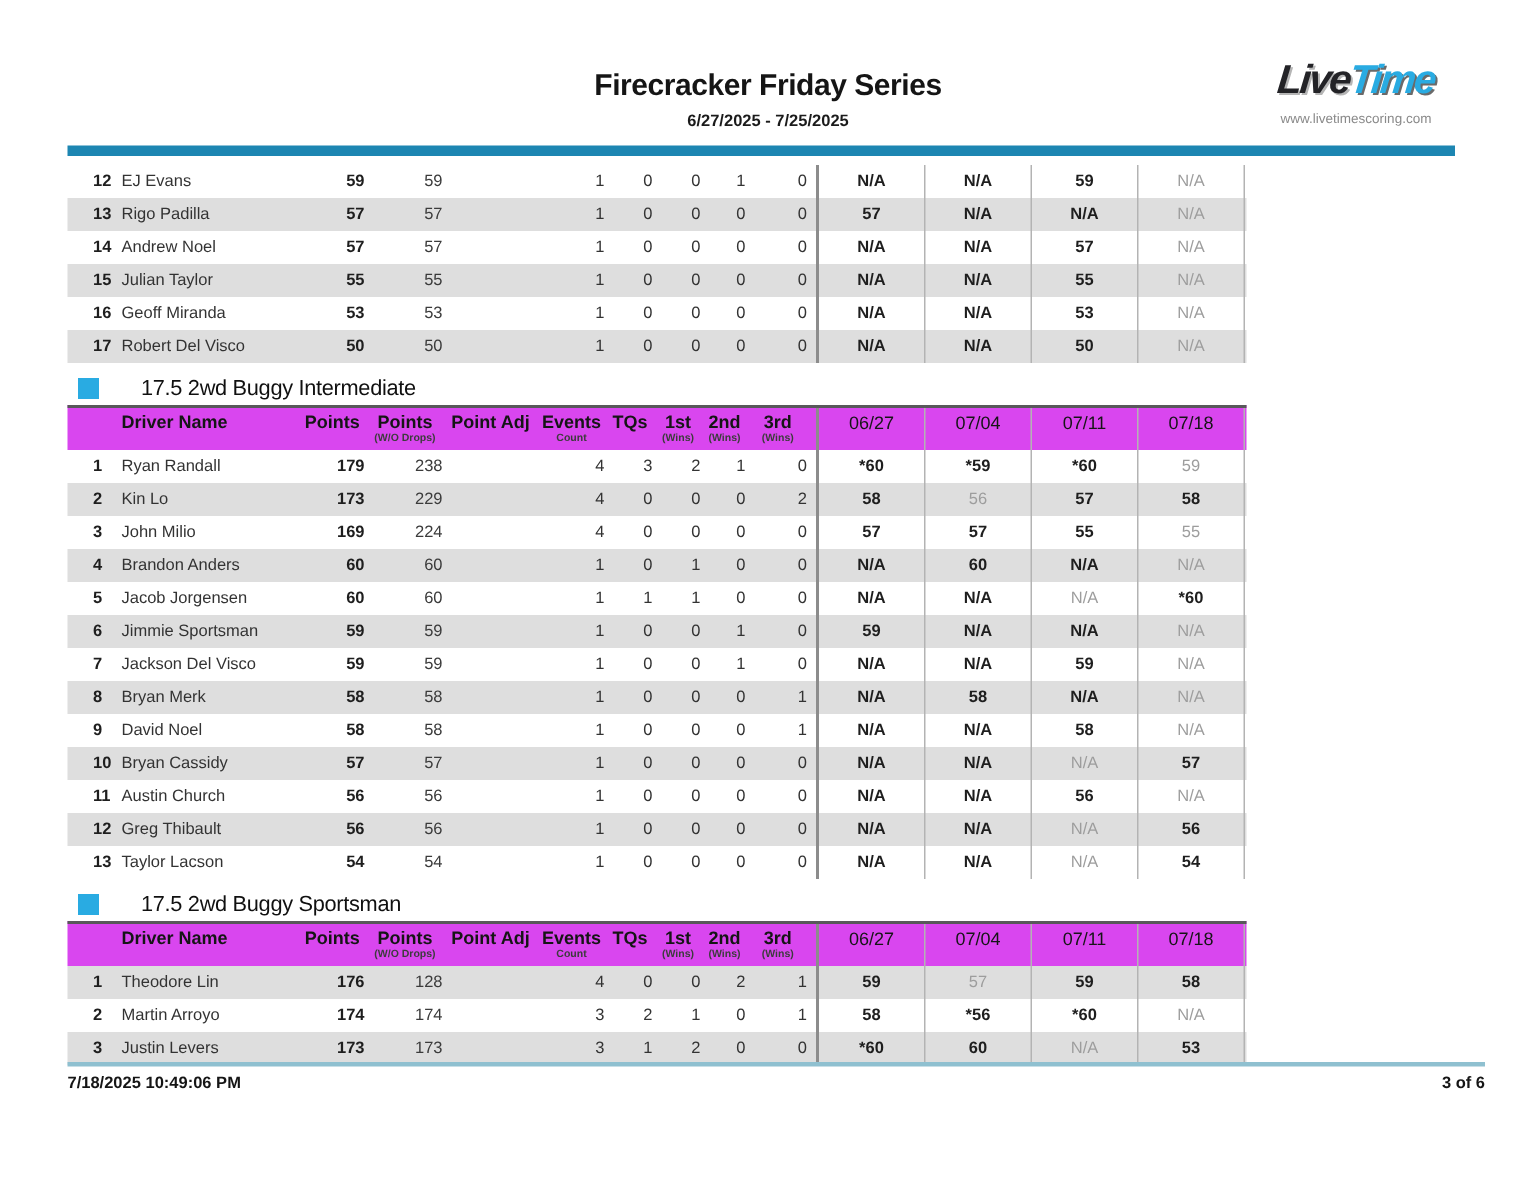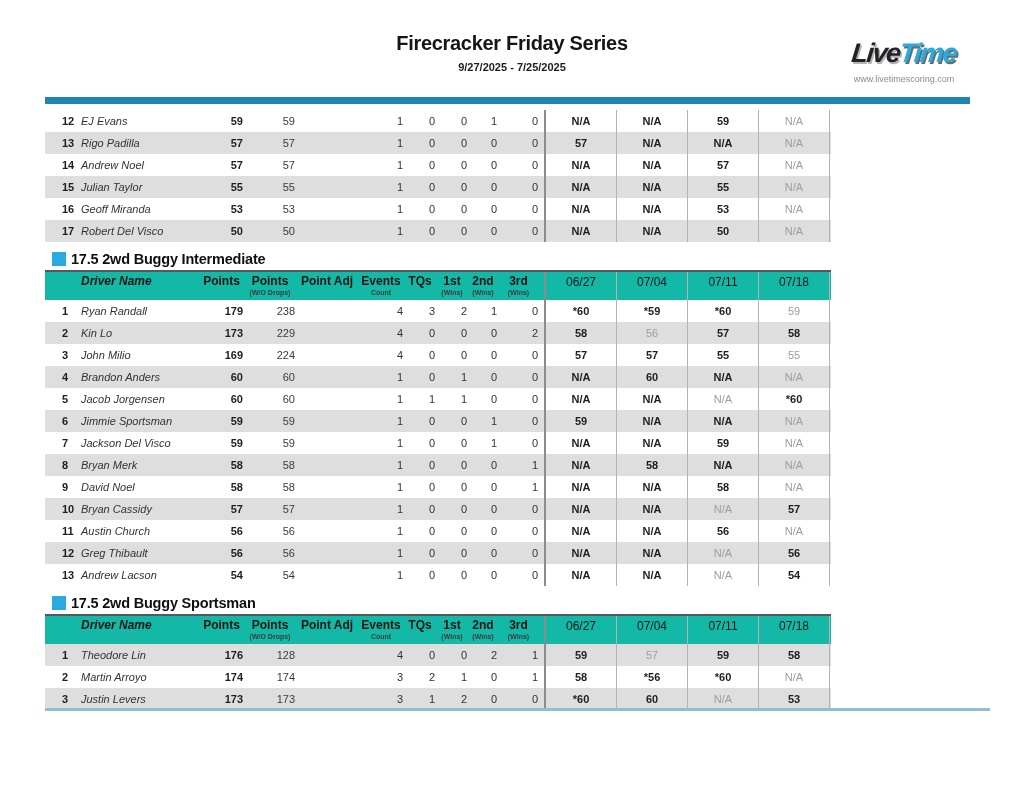--- a/index.html
+++ b/index.html
@@ -2,78 +2,78 @@
 <html><head>
 <meta charset="utf-8">
 <style>
   * { box-sizing: border-box; margin: 0; padding: 0; }
   html,body { background:#fff; }
   body { font-family: "Liberation Sans", sans-serif; }
   #page { position:relative; width:1024px; height:791px; background:#fff; color:#222; overflow:hidden; }
 
   
   .rheader { position:relative; height:97px; }
-  .title-wrap { position:absolute; left:0; right:0; top:32px; text-align:center; }
+  .title-wrap { position:absolute; left:0; right:0; top:46px; text-align:center; }
   .rtitle { font-size:20px; font-weight:bold; color:#151515; letter-spacing:-0.3px; }
   .rdates { font-size:11px; font-weight:bold; color:#1b1b1b; margin-top:6px; }
   .logo { position:absolute; top:40px; right:34px; width:172px; text-align:center; }
   .logo-text { font-size:27px; font-weight:bold; font-style:italic; letter-spacing:-1.5px; line-height:1; transform:skewX(-6deg); }
   .lt-live { color:#232327; text-shadow:1.5px 1.5px 0 #b5b5b5; }
   .lt-time { color:#29abe2; text-shadow:1.5px 1.5px 0 #6a6a6a; }
   .logo-url { font-size:9px; color:#8a8a8a; margin-top:7px; }
 
   .top-bar { margin-left:45px; width:925px; height:7px; background:#1d86b2; }
 
   
   #tables { margin-left:45px; width:786px; }
   .sec { margin-top:5px; }
   .sec.first { margin-top:6px; }
   .sec-head { height:23px; display:flex; align-items:center; }
   .sq { width:14px; height:14px; background:#29abe2; margin-left:7px; flex:0 0 auto; }
-  .sec-title { font-size:14.5px; font-weight:bold; color:#101010; margin-left:5px; letter-spacing:-0.2px; }
+  .sec-title { font-size:14.5px; font-weight:normal; color:#101010; margin-left:28px; letter-spacing:-0.2px; }
 
   .row { display:grid;
          grid-template-columns:33px 122px 45px 52px 62px 46px 32px 32px 30px 45px 72px 71px 71px 72px;
          height:22px; line-height:22px; font-size:11px; }
   .row.stripe { background:#dedede; }
   .row > div { overflow:hidden; white-space:nowrap; }
   .c-rank  { font-weight:bold; padding-left:6px; color:#1e1e1e;margin-left:11px; }
-  .c-driver{ color:#333; padding-left:3px;font-style:italic; }
+  .c-driver{ color:#333; padding-left:3px; }
   .c-pts   { text-align:right; padding-right:2px; font-weight:bold; color:#1e1e1e; }
   .c-wo    { text-align:right; padding-right:2px; color:#3b3b3b; }
   .c-adj   { text-align:right; padding-right:2px; color:#333; }
   .c-ev, .c-tq, .c-w1, .c-w2 { text-align:right; padding-right:2px; color:#333; }
   .c-w3    { text-align:right; padding-right:6px; color:#333; }
   .c-score { text-align:center; border-left:1px solid #b3b3b3; font-weight:bold; color:#1e1e1e; }
   .c-score.first { border-left:2px solid #8c8c8c; }
   .c-score.last  { border-right:1px solid #b3b3b3; }
   .c-score.drop  { color:#9d9d9d; font-weight:normal; }
 
-  .row.hrow { height:30px; line-height:normal; border-top:2px solid #58585a; background:#14b8a6; }
+  .row.hrow { height:30px; line-height:normal; border-top:2px solid #58585a; background:#d946ef; }
   .hcell { display:flex; flex-direction:column; align-items:center; padding-top:3px; }
   .hcell.left { align-items:flex-start; }
   .hlabel { font-size:12px; font-weight:bold; color:#151515; line-height:13px; }
   .hsub   { font-size:7px; font-weight:bold; color:#3c3c3c; line-height:9px; }
   .hdate  { font-size:12px; font-weight:normal; text-align:center; padding-top:4px; line-height:13px; color:#151515; }
 
   
   .pfooter { position:absolute; left:45px; top:708px; width:945px; }
   .footer-line { height:3px; background:#8fc0d0; }
   .footer-row { display:flex; justify-content:space-between; margin-top:5px;
                 font-size:11px; font-weight:bold; color:#151515; }
 </style>
 </head>
 <body>
 
 <div id="page">
 
   <div class="rheader">
     <div class="title-wrap">
       <div class="rtitle">Firecracker Friday Series</div>
-      <div class="rdates">9/27/2025 - 7/25/2025</div>
+      <div class="rdates">6/27/2025 - 7/25/2025</div>
     </div>
     <div class="logo">
       <div class="logo-text"><span class="lt-live">Live</span><span class="lt-time">Time</span></div>
       <div class="logo-url">www.livetimescoring.com</div>
     </div>
   </div>
 
   <div class="top-bar"></div>
 
   <div id="tables">
@@ -409,21 +409,21 @@
             <div class="c-w1">0</div>
             <div class="c-w2">0</div>
             <div class="c-w3">0</div>
             <div class="c-score first">N/A</div>
             <div class="c-score">N/A</div>
             <div class="c-score drop">N/A</div>
             <div class="c-score last">56</div>
           </div>
           <div class="row">
             <div class="c-rank">13</div>
-            <div class="c-driver">Andrew Lacson</div>
+            <div class="c-driver">Taylor Lacson</div>
             <div class="c-pts">54</div>
             <div class="c-wo">54</div>
             <div class="c-adj"></div>
             <div class="c-ev">1</div>
             <div class="c-tq">0</div>
             <div class="c-w1">0</div>
             <div class="c-w2">0</div>
             <div class="c-w3">0</div>
             <div class="c-score first">N/A</div>
             <div class="c-score">N/A</div>
@@ -524,15 +524,19 @@
             <div class="c-score">60</div>
             <div class="c-score drop">N/A</div>
             <div class="c-score last">53</div>
           </div>
         </div>
       </div>
     </div>
 
   <div class="pfooter">
     <div class="footer-line"></div>
+    <div class="footer-row">
+      <span>7/18/2025 10:49:06 PM</span>
+      <span>3 of 6</span>
+    </div>
   </div>
 
 </div>
 
 </body></html>

